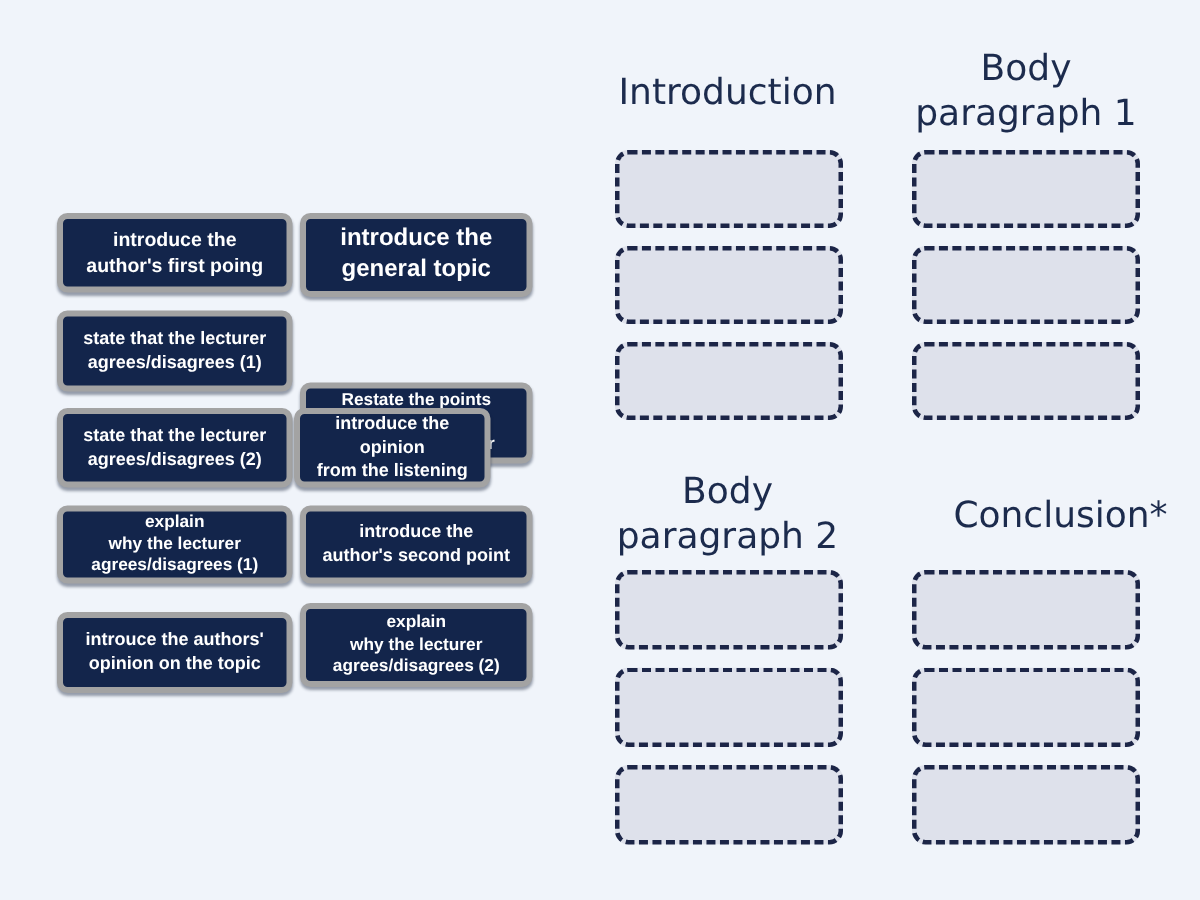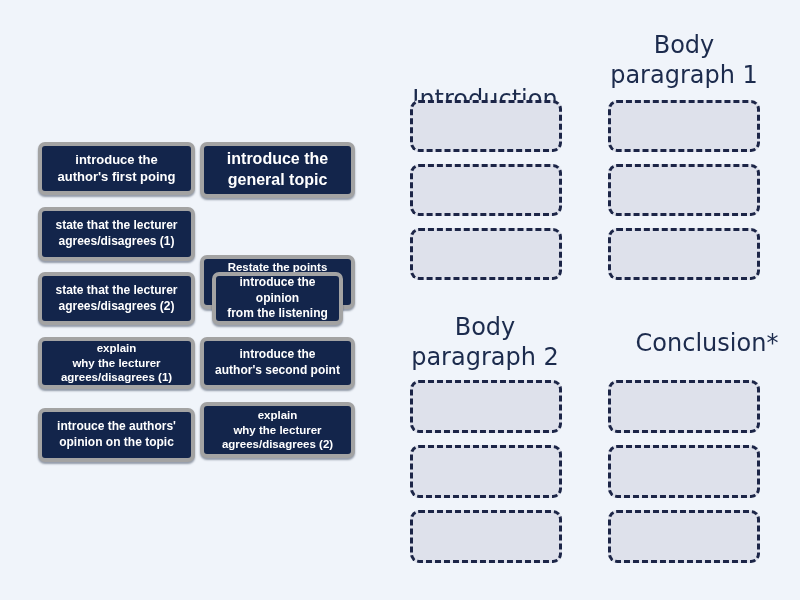--- a/index.html
+++ b/index.html
@@ -34,39 +34,39 @@
   .f-sm  { font-size: 11.5px; }
   .f-md  { font-size: 12px; }
   .f-md2 { font-size: 13px; }
   .f-lg  { font-size: 16px; }
 
   .t1  { left: 38px;  top: 142px; width: 157px; height: 53px; }
   .t2  { left: 200px; top: 142px; width: 155px; height: 56px; }
   .t3  { left: 38px;  top: 207px; width: 157px; height: 54px; }
   .t4  { left: 200px; top: 207px; width: 155px; height: 54px; margin-top: 48px; }
   .t5  { left: 38px;  top: 272px; width: 157px; height: 53px; }
-  .t6  { left: 212px; top: 272px; width: 131px; height: 53px; }
+  .t6  { left: 196px; top: 272px; width: 131px; height: 53px; }
   .t7  { left: 38px;  top: 337px; width: 157px; height: 52px; }
   .t8  { left: 200px; top: 337px; width: 155px; height: 52px; }
   .t9  { left: 38px;  top: 408px; width: 157px; height: 54px; }
   .t10 { left: 200px; top: 402px; width: 155px; height: 56px; }
 
   
   .cat-header {
     position: absolute;
     width: 190px;
     text-align: center;
     color: #1c2b4d;
     font-family: "DejaVu Sans", "Liberation Sans", sans-serif;
     font-size: 24px;
     font-weight: normal;
     line-height: 1.25;
     white-space: pre-line;
   }
-  .h-intro { left: 390px; top: 46px; margin-top: 38px; }
+  .h-intro { left: 390px; top: 46px; }
   .h-bp1   { left: 589px; top: 30px; }
   .h-bp2   { left: 390px; top: 312px; }
   .h-conc  { left: 612px; top: 328px; }
 
   
   .slot {
     position: absolute;
     box-sizing: border-box;
     width: 152px;
     height: 52px;

